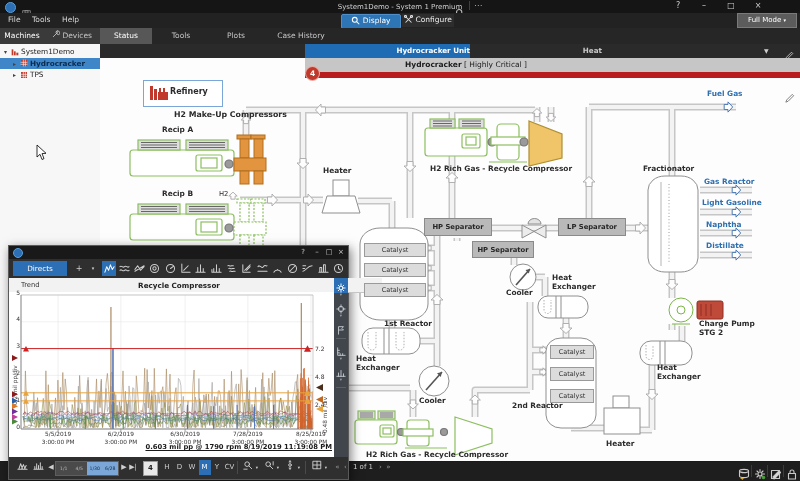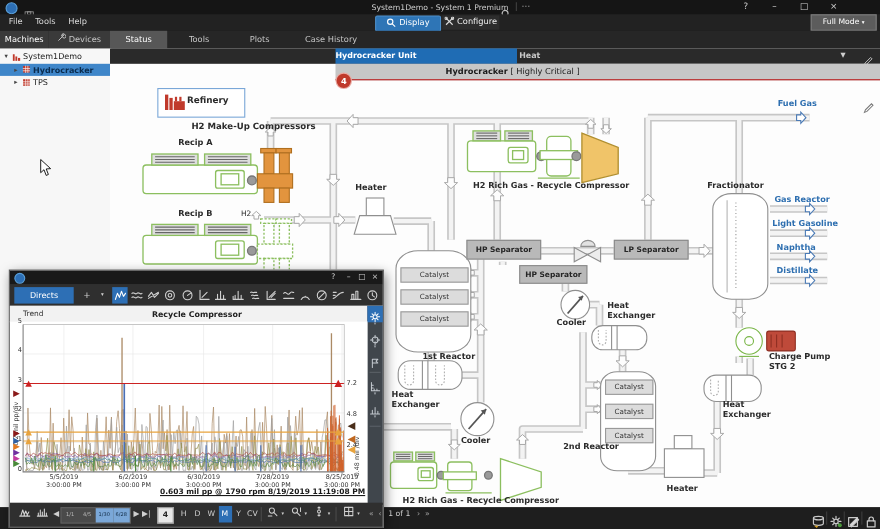--- a/index.html
+++ b/index.html
@@ -24,42 +24,42 @@
   #treepanel{position:absolute;left:0;top:44px;width:100px;height:417px;background:#f7f7f7;border-right:1px solid #c9c9c9;}
   .trow{position:absolute;left:0;width:100px;height:11px;font-size:7.3px;color:#222;line-height:11px;white-space:nowrap;}
   .trow.sel{background:#3f86c9;color:#0a2b4d;font-weight:bold;}
   .trow .arr{position:absolute;font-size:6px;color:#444;top:0;}
   .trow .ticon{position:absolute;top:1.5px;}
   .trow .tlabel{position:absolute;top:0;}
   
   #canvas{position:absolute;left:100px;top:44px;width:700px;height:417px;background:#fdfdfd;}
   #diagram{position:absolute;left:0;top:0;width:800px;height:481px;pointer-events:none;}
   #subtabbar{position:absolute;left:100px;top:44px;width:700px;height:14px;background:#2a2a2a;}
-  .subtab{position:absolute;top:0;height:14px;line-height:14px;text-align:left;font-size:7.2px;font-weight:bold;color:#c8c8c8;}
+  .subtab{position:absolute;top:0;height:14px;line-height:14px;text-align:right;font-size:7.2px;font-weight:bold;color:#c8c8c8;}
   .subtab.active{background:#1f6cb4;color:#fff;}
-  #dheader{position:absolute;left:305px;top:58px;width:495px;height:14px;background:#c6c6c6;border-bottom:1px solid #b91c1c;font-size:7.5px;color:#1c1c1c;line-height:14px;}
+  #dheader{position:absolute;left:305px;top:58px;width:495px;height:14px;background:#c6c6c6;border-bottom:6px solid #b91c1c;font-size:7.5px;color:#1c1c1c;line-height:14px;}
   #dheader b{margin-left:100px;}
   #alarm-badge{position:absolute;left:306px;top:67px;width:13px;height:13px;border-radius:50%;background:#c0392b;color:#fff;font-size:7.5px;font-weight:bold;text-align:center;line-height:13px;box-shadow:0 0 0 1px #e9a9a2;}
   .dlab{position:absolute;color:#2b2b2b;white-space:pre;line-height:1.15;}
   .sepbox{position:absolute;background:#b9b9b9;border:1px solid #8a8a8a;font-size:6.8px;font-weight:bold;color:#262626;display:flex;align-items:center;justify-content:center;}
   .traybox{position:absolute;background:#dcdcdc;border:1px solid #9a9a9a;font-size:6.5px;color:#333;display:flex;align-items:center;justify-content:center;}
   
   #statusbar{position:absolute;left:0;top:462px;width:800px;height:19px;background:#1e1e1e;}
   .sbicon{position:absolute;top:3px;width:13px;height:13px;color:#c9c9c9;}
   .sbsep{position:absolute;top:3px;width:1px;height:12px;background:#3c3c3c;}
   
   #plotwin{position:absolute;left:8px;top:245px;width:339px;height:233px;background:#fff;border:1px solid #5a5a5a;box-shadow:2px 3px 10px rgba(0,0,0,.5);}
   #pw-title{position:absolute;left:0;top:0;width:339px;height:13px;background:#191919;}
   #pw-title .t{position:absolute;left:40px;top:3px;width:250px;text-align:center;font-size:6.8px;color:#d5d5d5;white-space:nowrap;}
   #pw-toolbar{position:absolute;left:0;top:13px;width:339px;height:19px;background:#2f2f2f;}
   #directs-btn{position:absolute;left:4px;top:2px;width:54px;height:15px;background:#2d6fb5;color:#fff;font-size:7.3px;text-align:center;line-height:15px;}
   .tbtn{position:absolute;top:2px;width:14px;height:15px;color:#cfcfcf;text-align:center;line-height:15px;font-size:8px;}
   .tbtn.sel{background:#2d6fb5;color:#fff;}
   .tbtn svg{width:11px;height:11px;margin-top:2px;}
-  #pw-header{position:absolute;left:0;top:32px;width:339px;height:14px;background:#f2f2f2;border-bottom:1px solid #c5c5c5;}
+  #pw-header{position:absolute;left:0;top:32px;width:339px;height:14px;background:#f2f2f2;border-bottom:1px solid #c5c5c5;padding-left:34px;}
   #pw-plotlabel{position:absolute;left:12px;top:3px;font-size:6.8px;color:#333;}
   #pw-plottitle{position:absolute;left:60px;top:2.5px;width:220px;text-align:center;font-size:7.2px;font-weight:bold;color:#222;}
   #pw-rightbar{position:absolute;left:325px;top:32px;width:14px;height:181px;background:#40464c;}
   .rbtn{position:relative;width:14px;height:15px;color:#c3c9cf;text-align:center;}
   .rbtn svg{width:10px;height:10px;margin-top:2px;}
   .rbtn.sel{background:#2d6fb5;color:#fff;}
   .rcaret{width:14px;height:6px;font-size:4.5px;color:#9aa0a6;text-align:center;line-height:4px;}
   .rsep{width:10px;height:1px;background:#5a6066;margin:3px 2px;}
   #pw-plot{position:absolute;left:0;top:46px;width:325px;height:167px;background:#fff;}
   .ytick{position:absolute;font-size:6px;color:#333;width:10px;text-align:right;}

